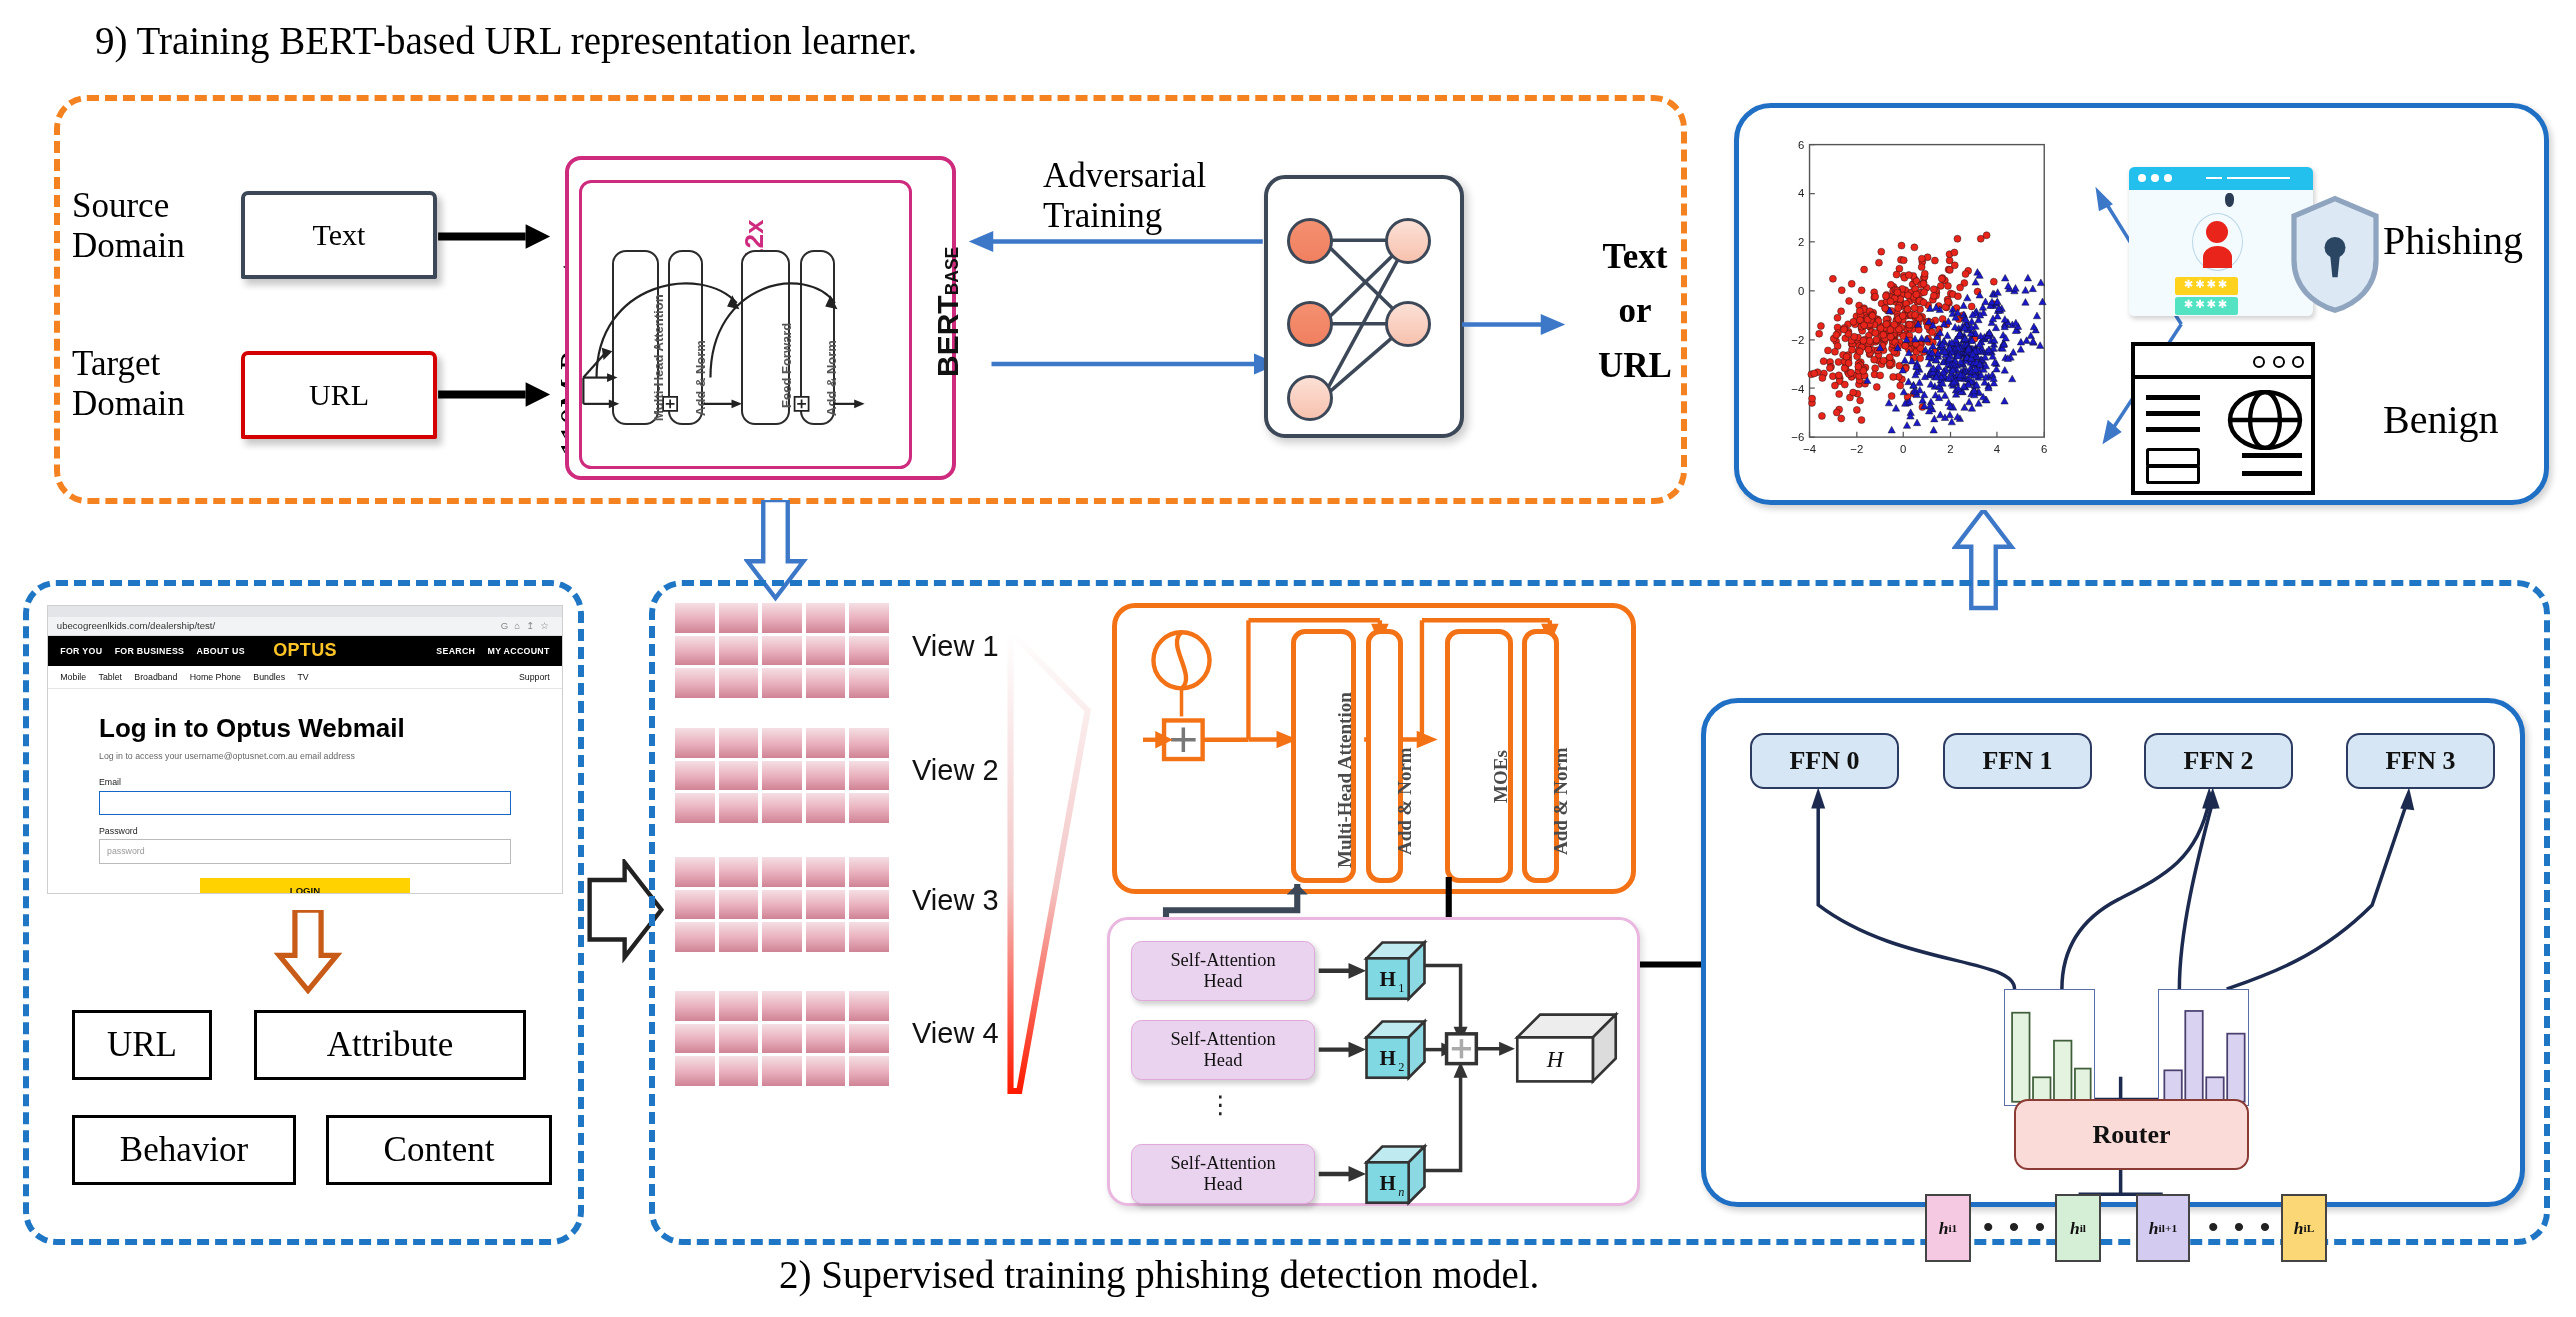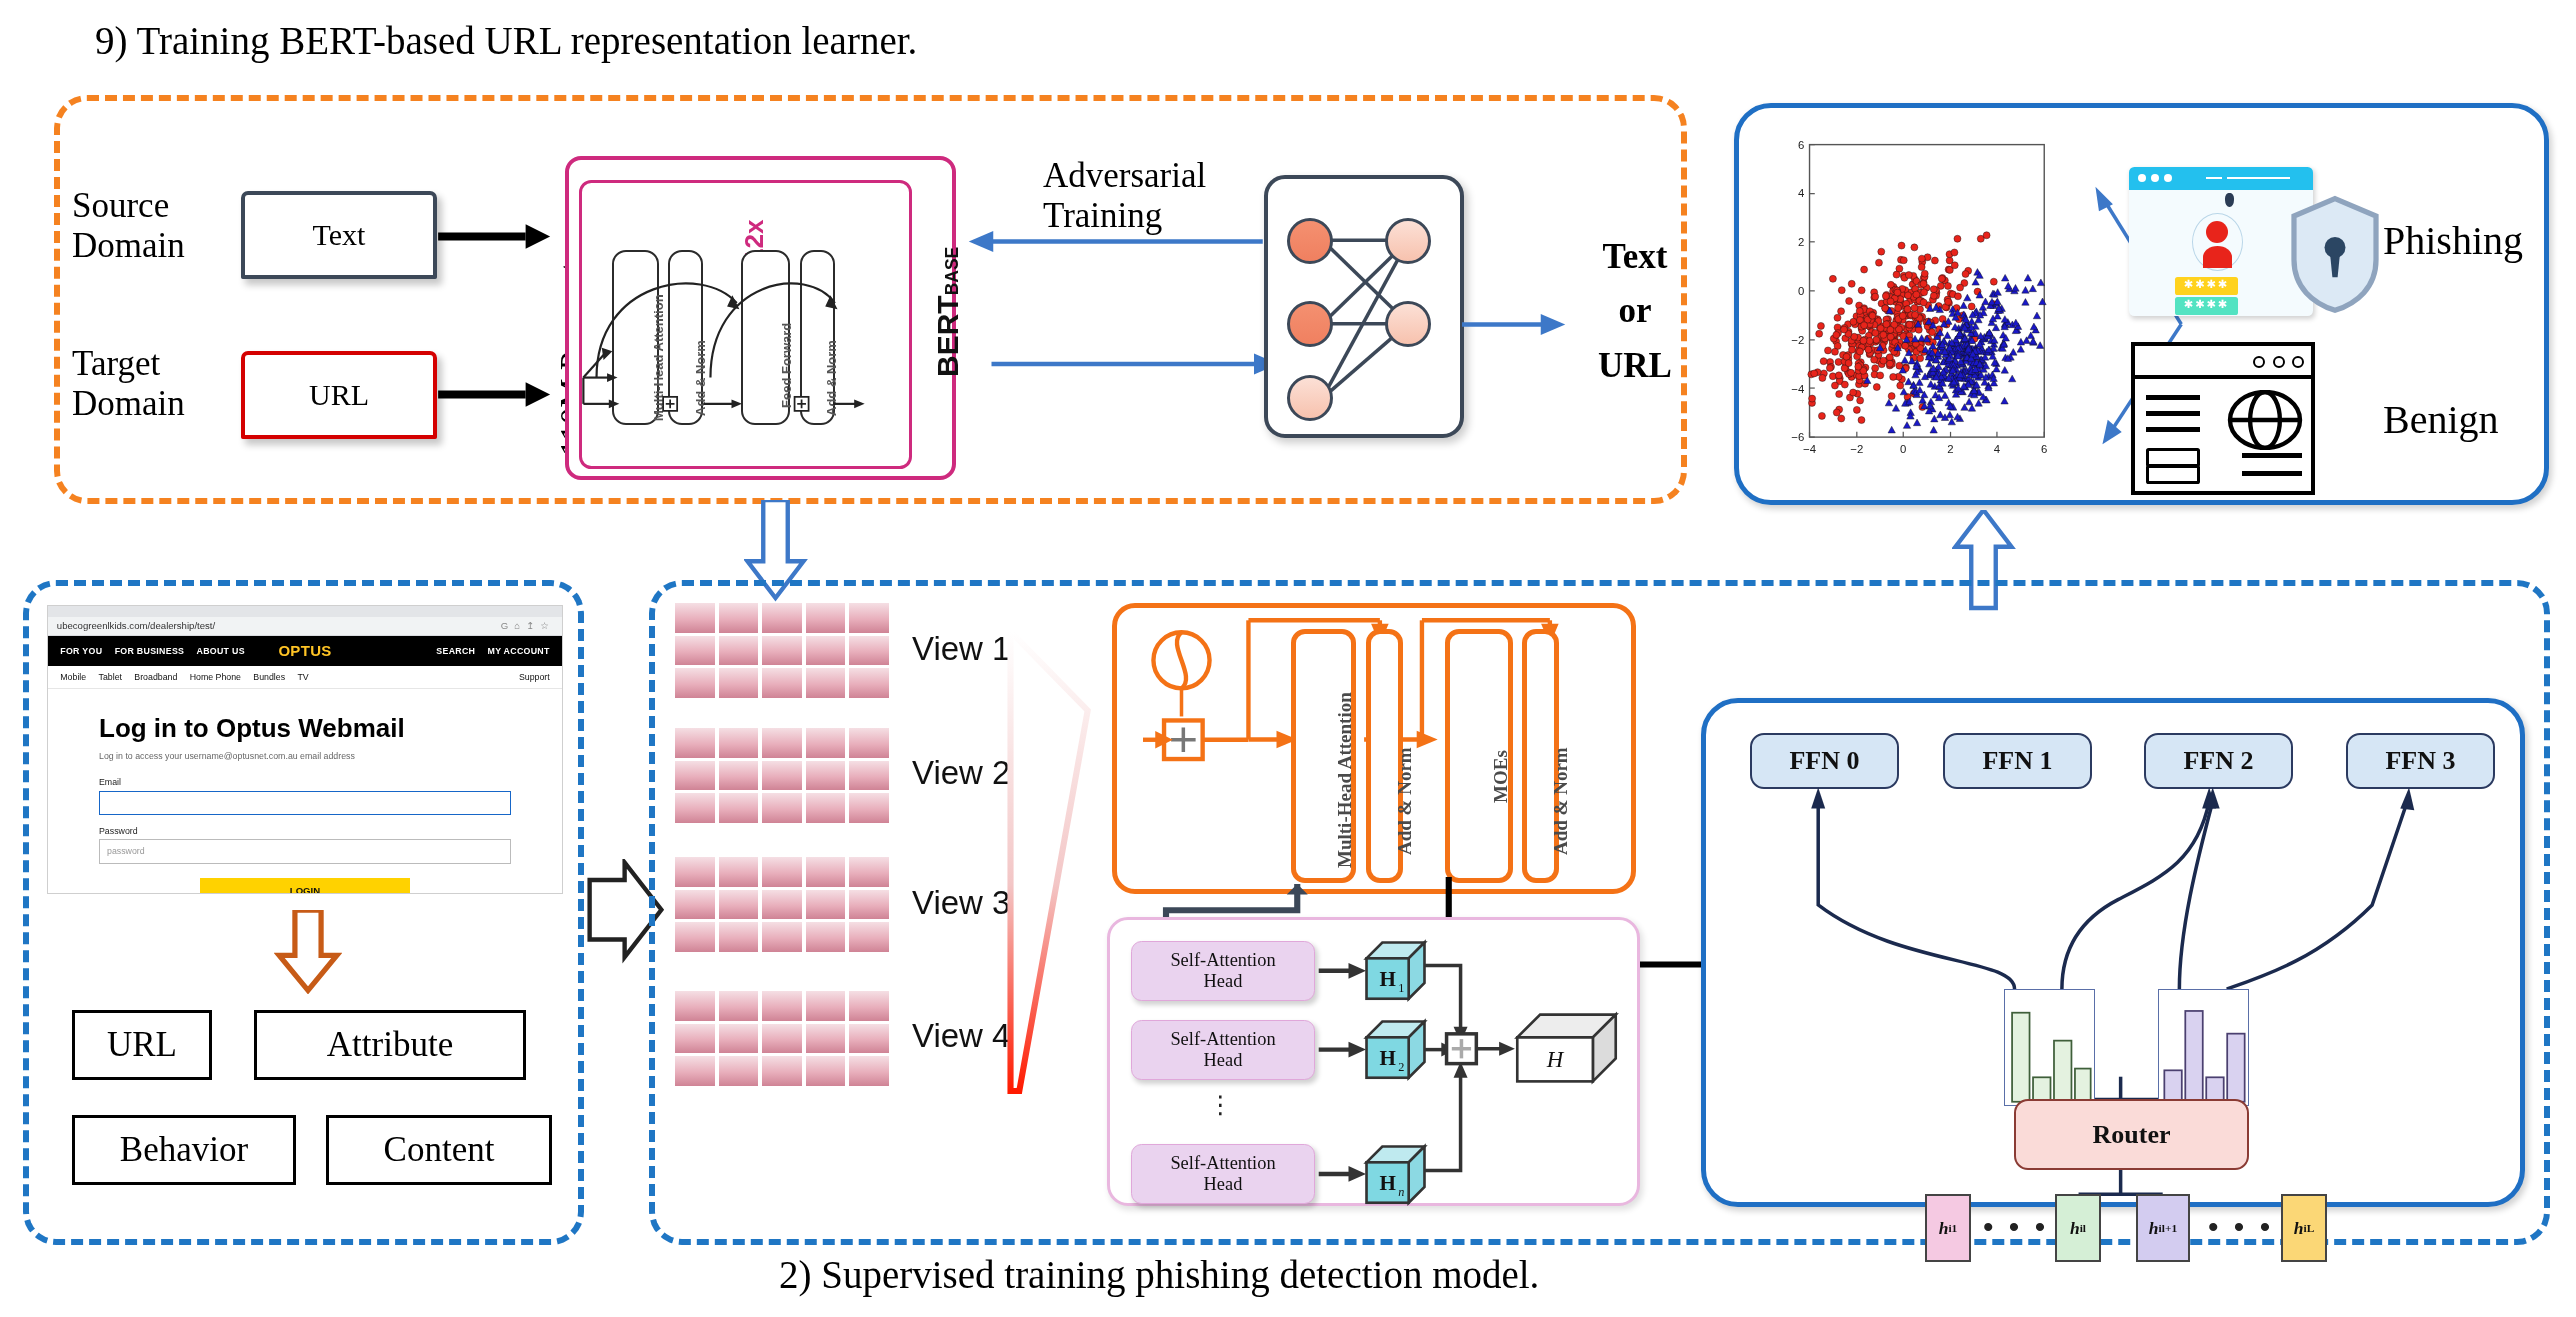--- a/index.html
+++ b/index.html
@@ -152,21 +152,21 @@
   .web-btn { background:#FFD200; height:26px; display:flex;align-items:center;justify-content:center;
     font-family:"Liberation Sans", sans-serif; font-size:9.6px; font-weight:700;color:#111;}
 
   
   .view-grid { position:absolute; display:grid; grid-template-columns:repeat(5,1fr); gap:2.6px; }
   .view-cell {
     background: linear-gradient(180deg,#f5dfe4 0%, #e8aebb 55%, #cf8395 100%);
     border-right:0.9px solid #fff;
   }
   .view-lbl {
-    position:absolute; font-family:"Liberation Sans", sans-serif; font-size:33px; color:#111;
+    position:absolute; font-family:"Liberation Sans", sans-serif; font-size:29px; color:#111;
   }
 
   
   .orange-panel { border:5.3px solid #F47216; border-radius:23px; background:#fff; position:absolute; }
   .o-blk { position:absolute; border:5.3px solid #F47216; border-radius:14px; background:#fff; }
   .o-lbl {
     position:absolute; font-family:"Liberation Serif", serif; font-weight:700;
     color:#4a4a4a; white-space:nowrap; transform-origin:0 0;
   }
 
@@ -1262,21 +1262,21 @@
 <div class="web-shot" style="left:47px; top:605px; width:516px; height:289px;">
   <div style="height:10.5px;background:#e3e5e8;"></div>
   <div class="web-url">
     <span>ubecogreenlkids.com/dealership/test/</span>
     <span style="margin-left:auto;margin-right:7px;color:#888;font-size:9.6px;letter-spacing:6.1px;">G⌂↥☆</span>
   </div>
   <div class="web-nav">
     <span>FOR YOU</span>
     <span>FOR BUSINESS</span>
     <span>ABOUT US</span>
-    <span style="position:absolute;left:50%;transform:translateX(-50%);color:#FFC425;font-size:15px;margin:0;">OPTUS</span>
+    <span style="position:absolute;left:50%;transform:translateX(-50%);color:#FFC425;font-size:18px;margin:0;">OPTUS</span>
     <span style="margin-left:auto;">SEARCH</span>
     <span style="margin-right:12.3px;">MY ACCOUNT</span>
   </div>
   <div class="web-nav2">
     <span>Mobile</span>
     <span>Tablet</span>
     <span>Broadband</span>
     <span>Home Phone</span>
     <span>Bundles</span>
     <span>TV</span>

